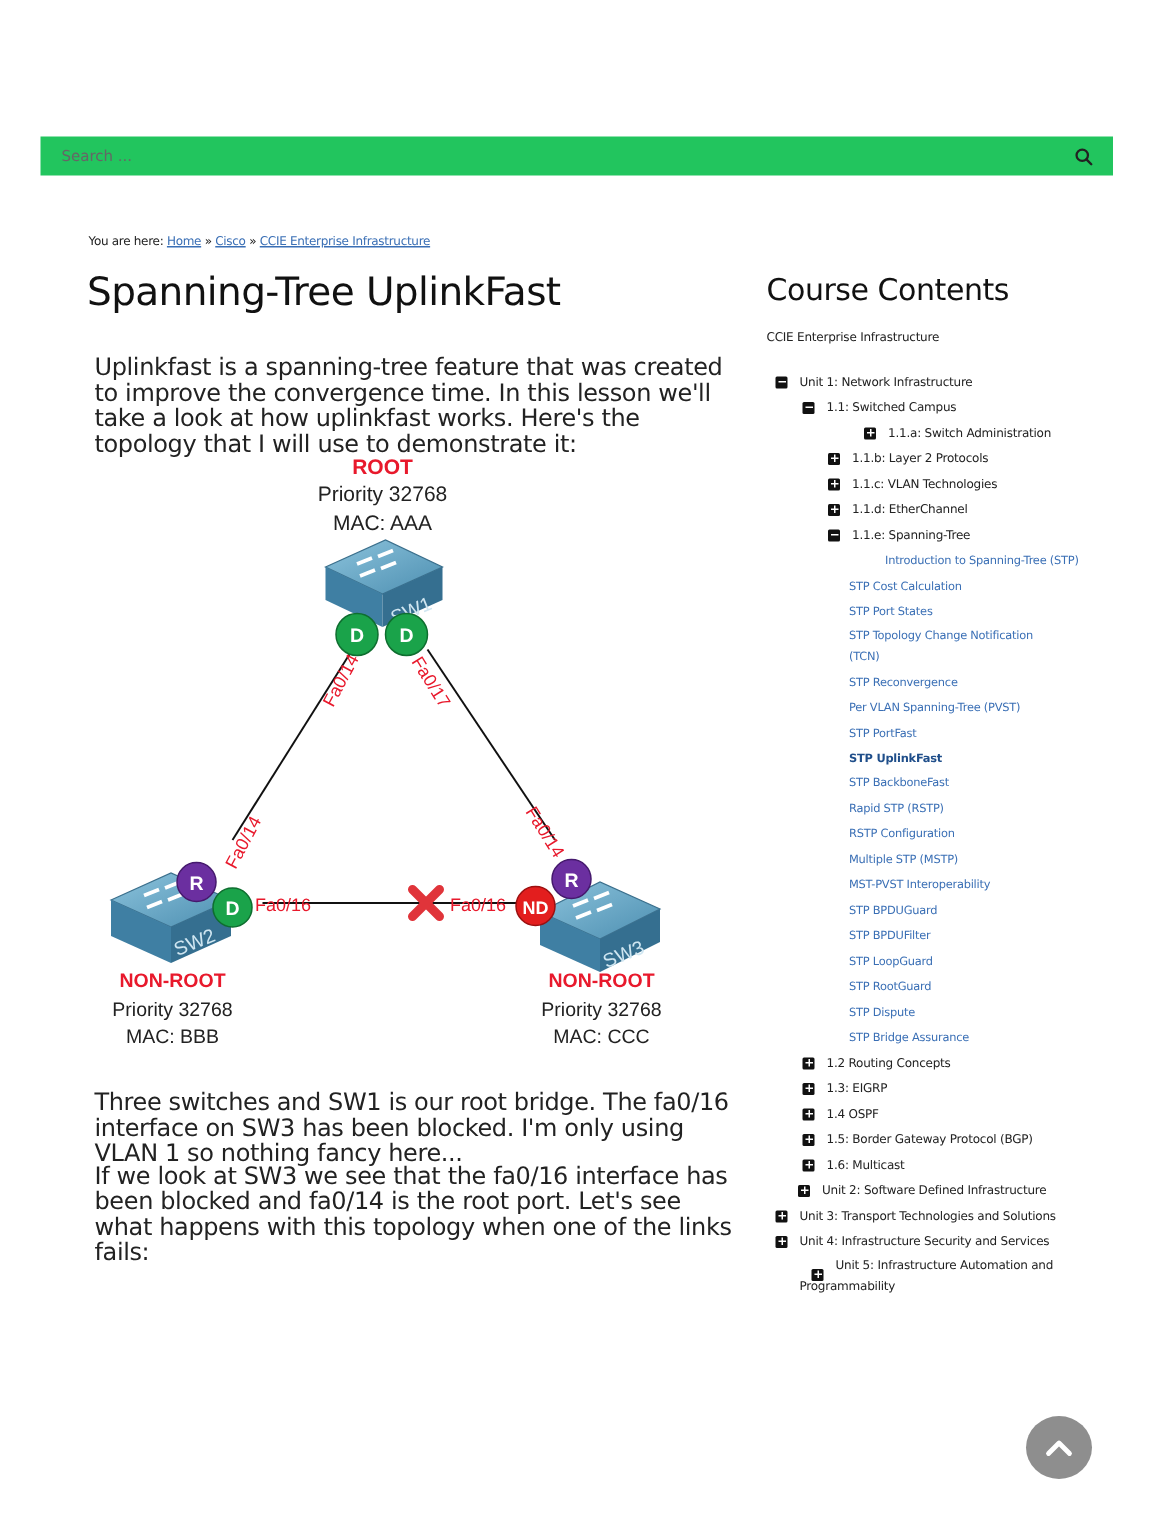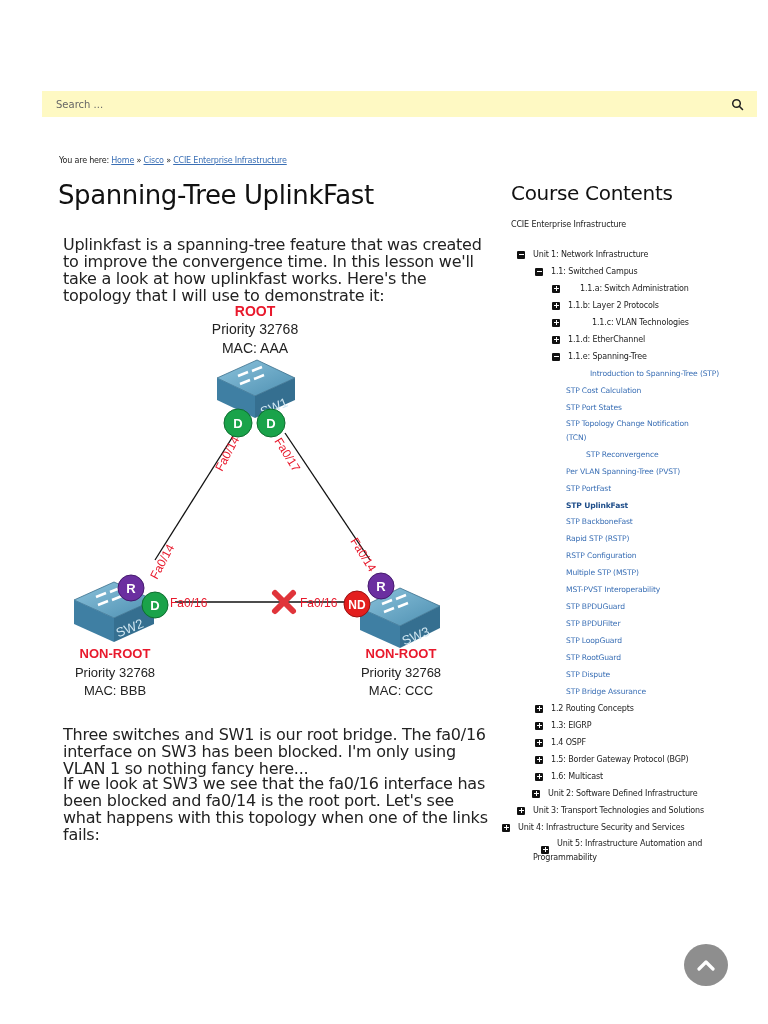--- a/index.html
+++ b/index.html
@@ -1,17 +1,17 @@
 <!DOCTYPE html>
 <html><head>
 <meta charset="utf-8">
 <style>
   html, body { margin:0; padding:0; background:#ffffff; }
   body { width:768px; height:1024px; position:relative; overflow:hidden; font-family:"DejaVu Sans", sans-serif; color:#222; }
-  .search-bar { position:absolute; left:42px; top:91px; width:715px; height:26px; background:#fef9c3; }
+  .search-bar { position:absolute; left:27px; top:91px; width:715px; height:26px; background:#22c55e; }
   .search-input { position:absolute; left:0; top:0; width:680px; height:26px; border:none; background:transparent; padding:0 0 0 14px; font-family:"DejaVu Sans", sans-serif; font-size:10px; color:#555; outline:none; }
   .search-input::placeholder { color:#666; }
   .search-btn { position:absolute; right:12px; top:6px; width:14px; height:14px; cursor:pointer; }
   .breadcrumb { position:absolute; left:59px; top:156px; font-size:8px; color:#222; white-space:nowrap; letter-spacing:-0.2px; }
   .breadcrumb a { color:#3a6fb5; text-decoration:underline; }
   .page-title { position:absolute; left:58px; top:180px; margin:0; font-size:26px; font-weight:normal; color:#111; letter-spacing:-0.4px; white-space:nowrap; }
   .para { position:absolute; left:59px; width:430px; font-size:16px; line-height:17px; color:#222; margin:4px; letter-spacing:-0.25px; }
   .p1 { top:232px; }
   .p2 { top:722px; }
   .p3 { top:771px; }
@@ -140,47 +140,47 @@
 <div class="course-name">CCIE Enterprise Infrastructure</div>
 
 <div class="toc-row" style="left:517px; top:250px;">
   <span class="toc-icon minus"></span>
   <span>Unit 1: Network Infrastructure</span>
 </div>
 <div class="toc-row" style="left:535px; top:267px;">
   <span class="toc-icon minus"></span>
   <span>1.1: Switched Campus</span>
 </div>
-<div class="toc-row" style="left:552px; top:284px;gap:12px;">
+<div class="toc-row" style="left:576px; top:284px;">
   <span class="toc-icon plus"></span>
   <span>1.1.a: Switch Administration</span>
 </div>
 <div class="toc-row" style="left:552px; top:301px;">
   <span class="toc-icon plus"></span>
   <span>1.1.b: Layer 2 Protocols</span>
 </div>
-<div class="toc-row" style="left:552px; top:318px;gap:24px;">
+<div class="toc-row" style="left:552px; top:318px;">
   <span class="toc-icon plus"></span>
   <span>1.1.c: VLAN Technologies</span>
 </div>
 <div class="toc-row" style="left:552px; top:335px;">
   <span class="toc-icon plus"></span>
   <span>1.1.d: EtherChannel</span>
 </div>
 <div class="toc-row" style="left:552px; top:352px;">
   <span class="toc-icon minus"></span>
   <span>1.1.e: Spanning-Tree</span>
 </div>
 
 <a class="toc-link" style="top:367px;margin-left:24px;">Introduction to Spanning-Tree (STP)</a>
 <a class="toc-link" style="top:384px;">STP Cost Calculation</a>
 <a class="toc-link" style="top:401px;">STP Port States</a>
 <a class="toc-link" style="top:417px;">STP Topology Change Notification</a>
 <a class="toc-link" style="top:431px;">(TCN)</a>
-<a class="toc-link" style="top:448px;margin-left:20px;">STP Reconvergence</a>
+<a class="toc-link" style="top:448px;">STP Reconvergence</a>
 <a class="toc-link" style="top:465px;">Per VLAN Spanning-Tree (PVST)</a>
 <a class="toc-link" style="top:482px;">STP PortFast</a>
 <a class="toc-link active" style="top:499px;">STP UplinkFast</a>
 <a class="toc-link" style="top:515px;">STP BackboneFast</a>
 <a class="toc-link" style="top:532px;">Rapid STP (RSTP)</a>
 <a class="toc-link" style="top:549px;">RSTP Configuration</a>
 <a class="toc-link" style="top:566px;">Multiple STP (MSTP)</a>
 <a class="toc-link" style="top:583px;">MST-PVST Interoperability</a>
 <a class="toc-link" style="top:600px;">STP BPDUGuard</a>
 <a class="toc-link" style="top:617px;">STP BPDUFilter</a>
@@ -210,21 +210,21 @@
   <span>1.6: Multicast</span>
 </div>
 <div class="toc-row" style="left:517px; top:789px;padding-left:15px;">
   <span class="toc-icon plus"></span>
   <span>Unit 2: Software Defined Infrastructure</span>
 </div>
 <div class="toc-row" style="left:517px; top:806px;">
   <span class="toc-icon plus"></span>
   <span>Unit 3: Transport Technologies and Solutions</span>
 </div>
-<div class="toc-row" style="left:502px; top:823px;">
+<div class="toc-row" style="left:517px; top:823px;">
   <span class="toc-icon plus"></span>
   <span>Unit 4: Infrastructure Security and Services</span>
 </div>
 <div class="toc-row" style="left:517px; top:845px;padding-left:24px;">
   <span class="toc-icon plus"></span>
   <span style="position:relative; top:-6px;">Unit 5: Infrastructure Automation and</span>
 </div>
 <div class="toc-row" style="left:533px; top:853px;">
   <span>Programmability</span>
 </div>

